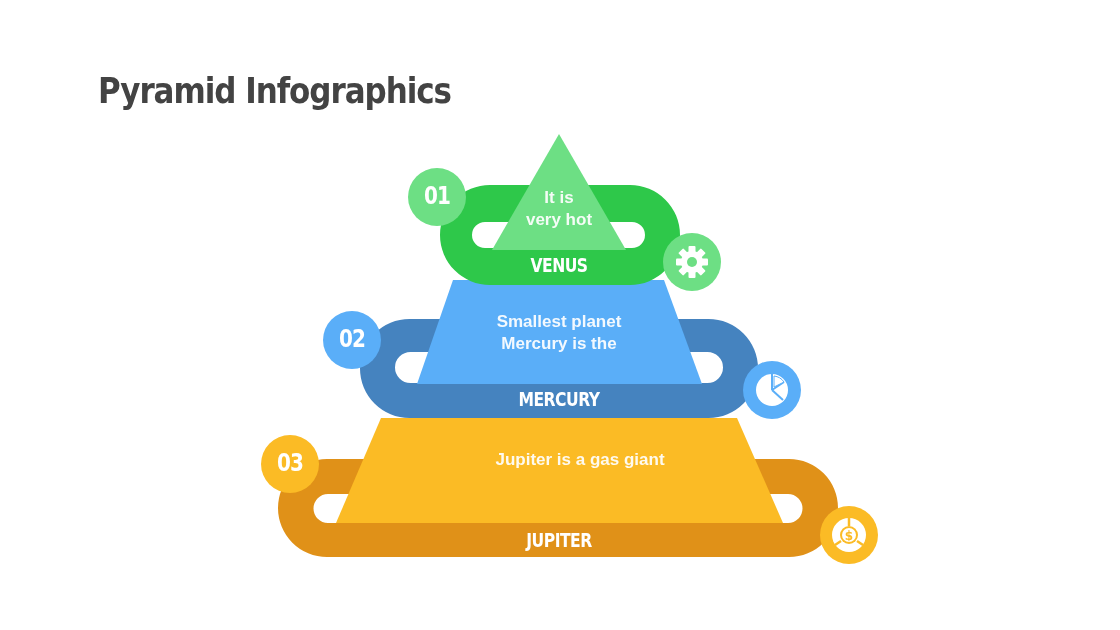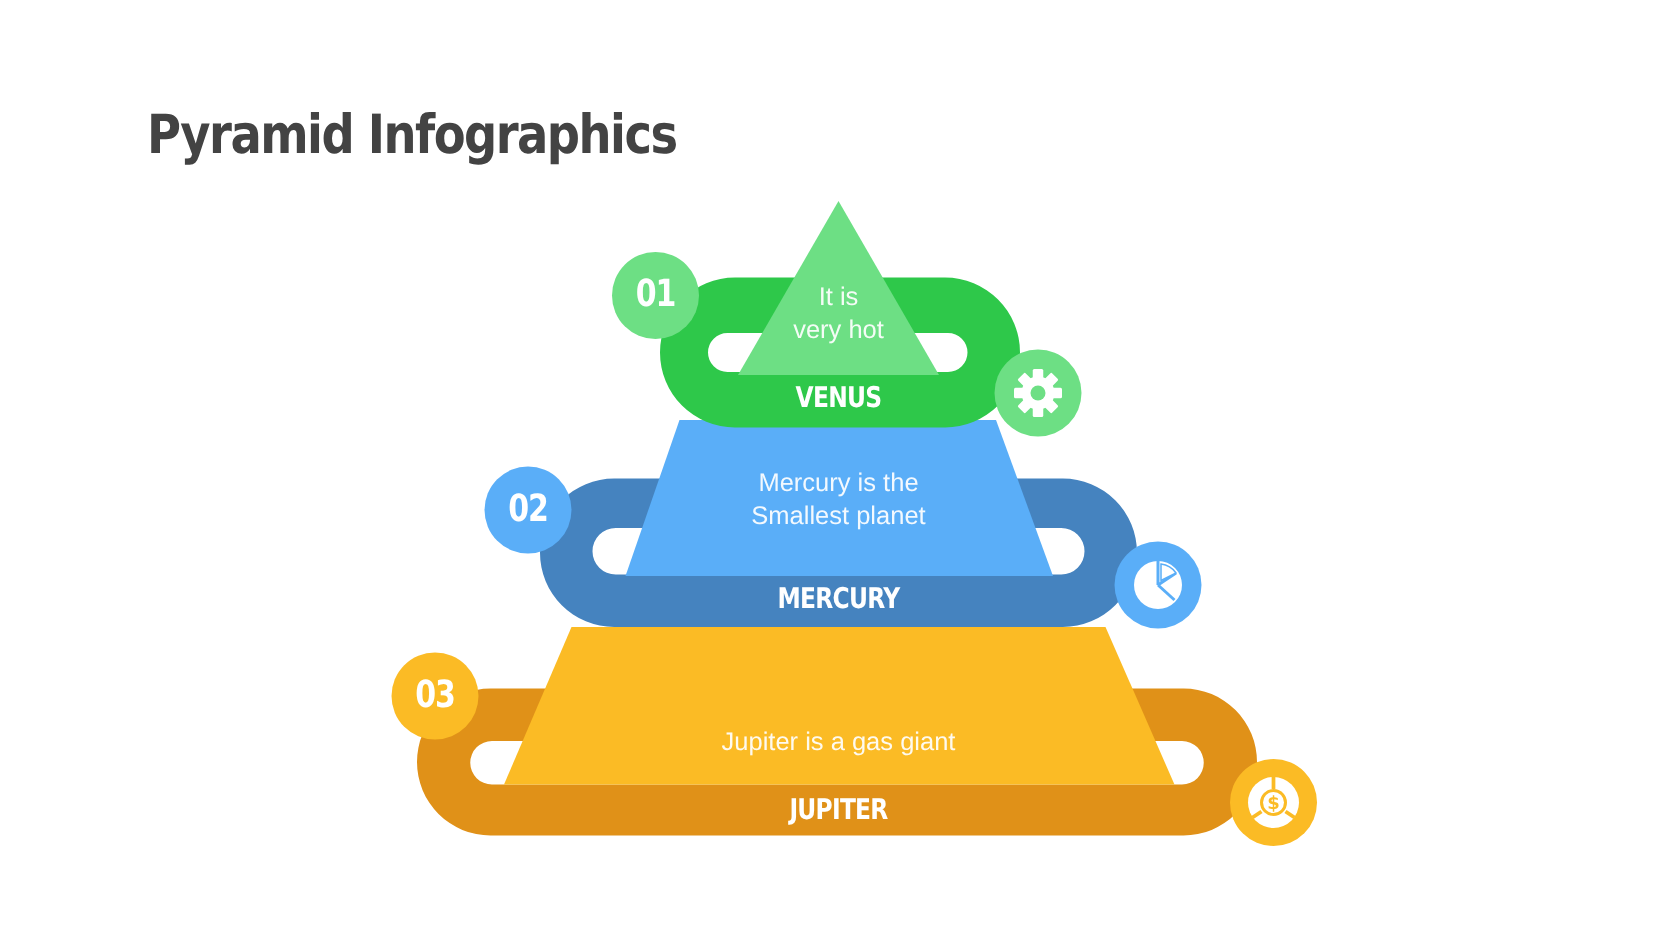--- a/index.html
+++ b/index.html
@@ -15,21 +15,21 @@
       font-size: 36px; font-weight: bold; color: #434343;
       letter-spacing: -1.2px;
       transform: scaleX(0.86); transform-origin: left top;
       white-space: nowrap;
     }
     svg.diagram { position: absolute; left: 0; top: 0; }
     .lbl {
       position: absolute; color: #ffffff; text-align: center;
       white-space: nowrap;
     }
-    .desc { font-family: "Liberation Sans", sans-serif; font-size: 17px; line-height: 22px; opacity: 0.93; }
+    .desc { font-family: "Liberation Sans", sans-serif; font-size: 17px; line-height: 22px; opacity: 0.93; font-weight: bold; }
     .name {
       font-family: "DejaVu Sans", sans-serif; font-weight: bold; font-size: 19px;
       letter-spacing: -0.6px; transform: scaleX(0.82);
     }
     .num {
       font-family: "DejaVu Sans", sans-serif; font-weight: bold; font-size: 25px;
       transform: scaleX(0.8); letter-spacing: -1px;
     }
   </style>
 </head>
@@ -97,22 +97,22 @@
 
 <div class="lbl num" style="left:407px; top:181px; width:60px;">01</div>
 <div class="lbl num" style="left:322px; top:324px; width:60px;">02</div>
 <div class="lbl num" style="left:260px; top:448px; width:60px;">03</div>
 
 <div class="lbl desc" style="left:479px; top:187px; width:160px;">
   <div>It is</div>
   <div>very hot</div>
 </div>
 <div class="lbl desc" style="left:459px; top:311px; width:200px;">
+  <div>Smallest planet</div>
   <div>Mercury is the</div>
-  <div>Smallest planet</div>
 </div>
-<div class="lbl desc" style="left:429px; top:449px; width:260px;margin-top:35px;">
+<div class="lbl desc" style="left:450px; top:449px; width:260px;">
   <div>Jupiter is a gas giant</div>
 </div>
 
 <div class="lbl name" style="left:459px; top:254px; width:200px;">VENUS</div>
 <div class="lbl name" style="left:459px; top:388px; width:200px;">MERCURY</div>
 <div class="lbl name" style="left:459px; top:529px; width:200px;">JUPITER</div>
 
 </body></html>

